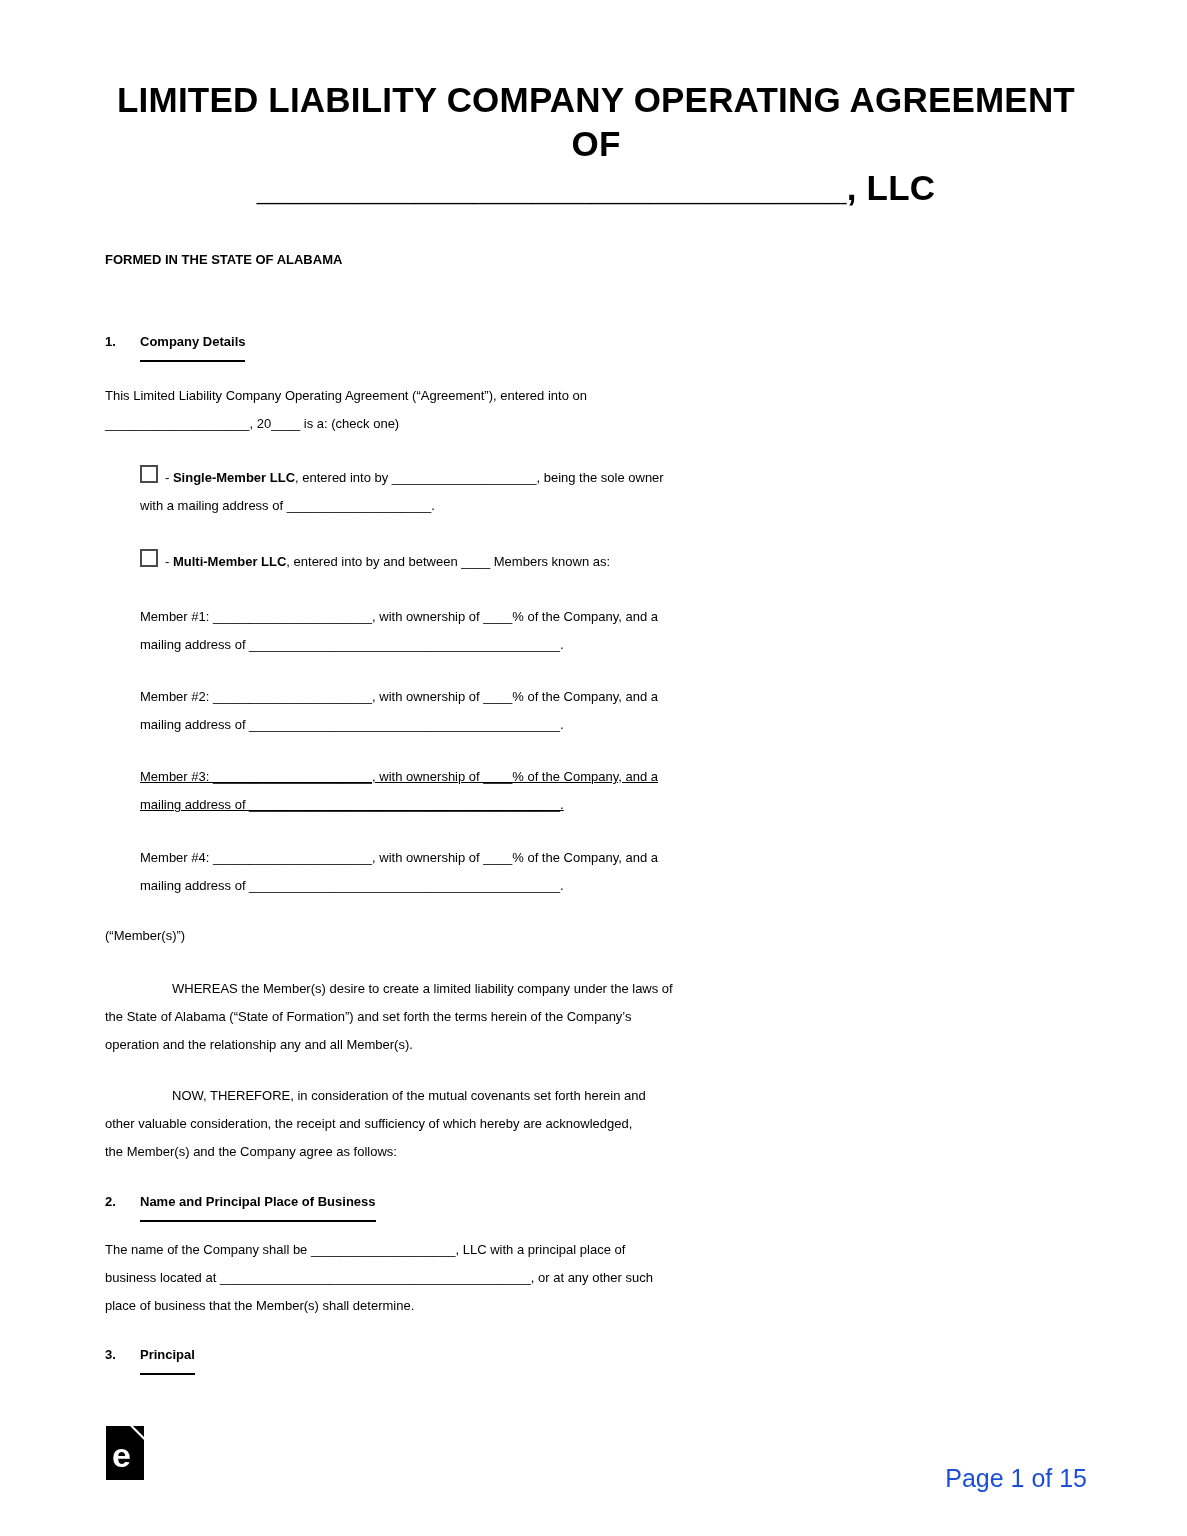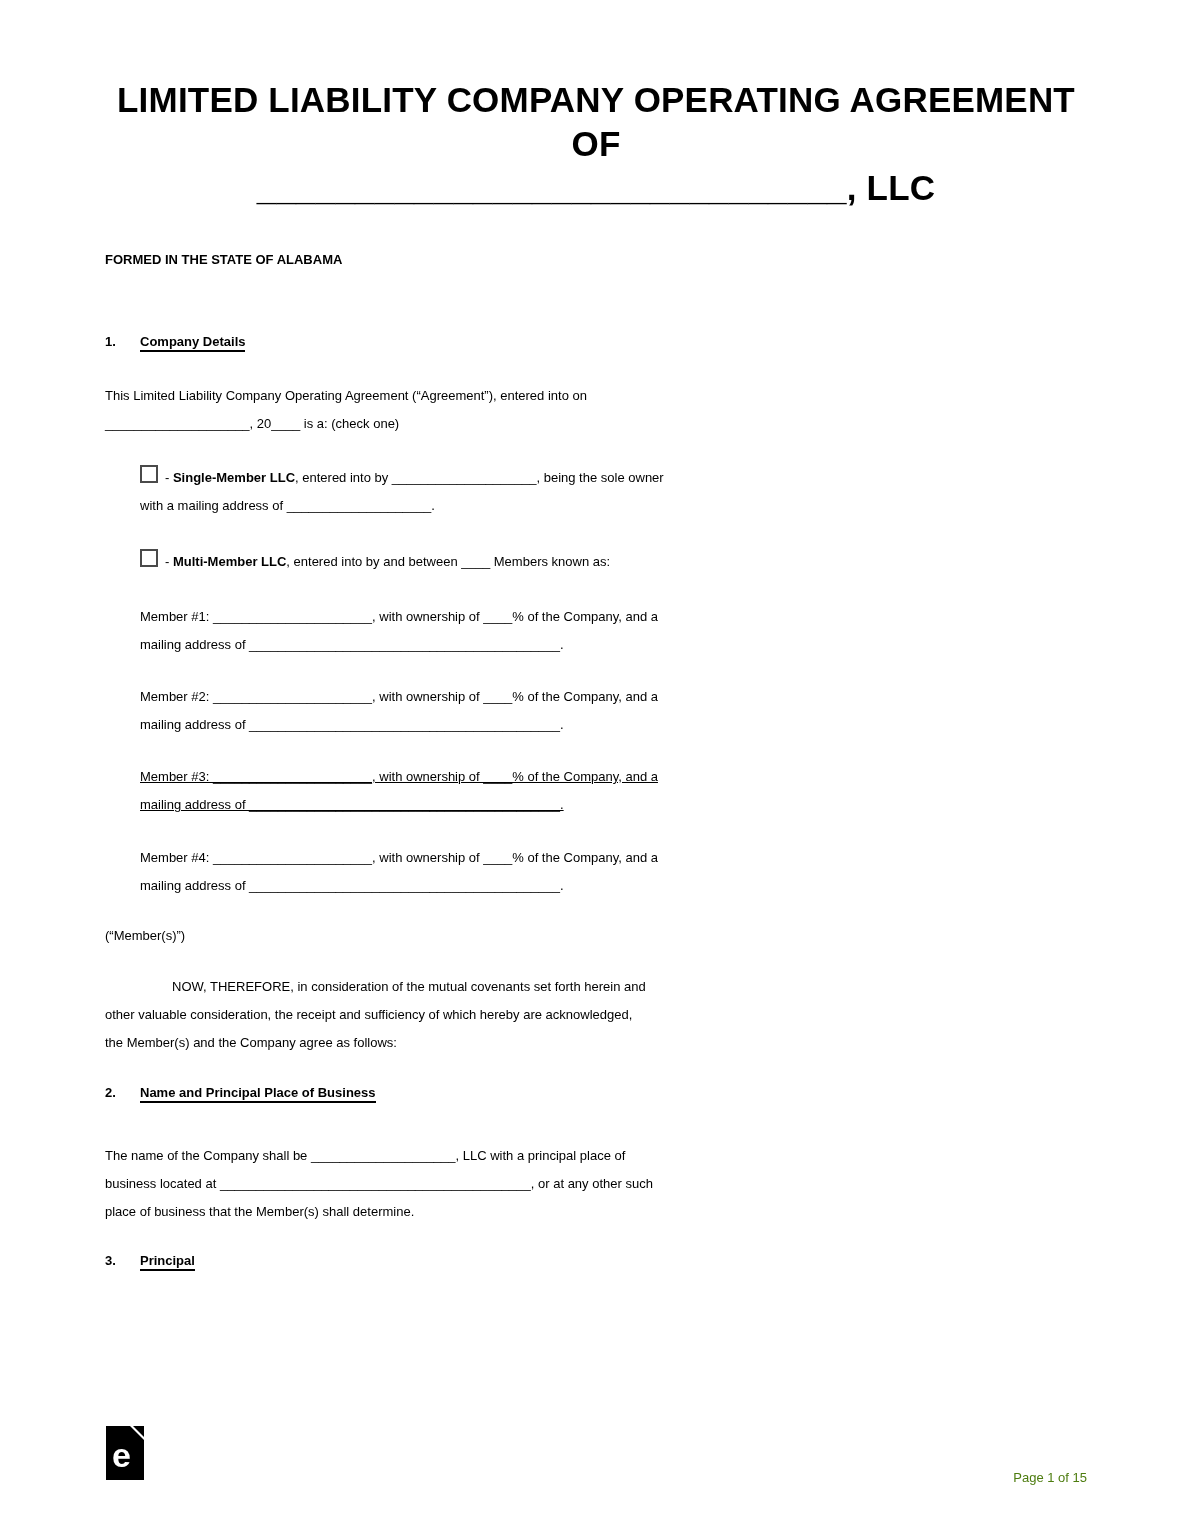--- a/index.html
+++ b/index.html
@@ -10,30 +10,30 @@
   .page{position:absolute;inset:0;padding:0 100px 0 105px;box-sizing:border-box;}
   .title-block{
     margin-top:78px;font-size:35px;font-weight:bold;line-height:44px;text-align:center;
     letter-spacing:0.2px;
   }
   p{margin:0;font-size:13px;line-height:28px;}
   .bold{font-weight:bold;}
   .preline{white-space:pre-line;}
   .heading{font-weight:bold;}
   .hnum{display:inline-block;width:35px;}
-  .htext{border-bottom:2px solid #000;padding-bottom:1px;}
+  .htext{border-bottom:2px solid #000;padding-bottom:11px;}
   .indent{padding-left:35px;}
   .firstline-indent{text-indent:67px;}
   .checkbox{
     display:inline-block;width:14px;height:14px;border:2px solid #4a4a4a;
     vertical-align:-1px;margin-right:7px;background:#fff;
   }
   .footer-logo{position:absolute;left:106px;top:1426px;width:38px;height:54px;}
   .footer-page{
-    position:absolute;right:100px;top:1466px;font-size:13px;line-height:24px;color:#4d7c0f;
+    position:absolute;right:100px;top:1466px;font-size:25px;line-height:24px;color:#1d4ed8;
   }
 </style>
 </head>
 <body>
 
 <div class="page">
 
   <div class="title-block">
     <div>LIMITED LIABILITY COMPANY OPERATING AGREEMENT</div>
     <div>OF</div>
@@ -56,28 +56,31 @@
 mailing address of ___________________________________________.</p>
   <p class="indent preline" style="margin-top:24px;">Member #2: ______________________, with ownership of ____% of the Company, and a
 mailing address of ___________________________________________.</p>
   <p class="indent preline" style="margin-top:24px;text-decoration:underline;">Member #3: ______________________, with ownership of ____% of the Company, and a
 mailing address of ___________________________________________.</p>
   <p class="indent preline" style="margin-top:25px;">Member #4: ______________________, with ownership of ____% of the Company, and a
 mailing address of ___________________________________________.</p>
 
   <p style="margin-top:22px;">(“Member(s)”)</p>
 
+  <p class="preline firstline-indent" style="margin-top:25px;">WHEREAS the Member(s) desire to create a limited liability company under the laws of
+the State of Alabama (“State of Formation”) and set forth the terms herein of the Company’s
+operation and the relationship any and all Member(s).</p>
 
   <p class="preline firstline-indent" style="margin-top:23px;">NOW, THEREFORE, in consideration of the mutual covenants set forth herein and
 other valuable consideration, the receipt and sufficiency of which hereby are acknowledged,
 the Member(s) and the Company agree as follows:</p>
 
   <p class="heading" style="margin-top:22px;"><span class="hnum">2.</span><span class="htext">Name and Principal Place of Business</span></p>
 
-  <p class="preline" style="margin-top:35px;">The name of the Company shall be ____________________, LLC with a principal place of
+  <p class="preline" style="margin-top:20px;">The name of the Company shall be ____________________, LLC with a principal place of
 business located at ___________________________________________, or at any other such
 place of business that the Member(s) shall determine.</p>
 
   <p class="heading" style="margin-top:21px;"><span class="hnum">3.</span><span class="htext">Principal</span></p>
 
   <div class="footer-logo">
     <svg width="38" height="54" viewBox="0 0 38 54">
       <path d="M0 0 H24 L38 14 V54 H0 Z" fill="#000000"></path>
       <path d="M27 0 H38 V11 Z" fill="#000000"></path>
       <text x="6" y="41" font-family="Liberation Sans, DejaVu Sans, sans-serif" font-size="34" font-weight="bold" fill="#ffffff">e</text>

